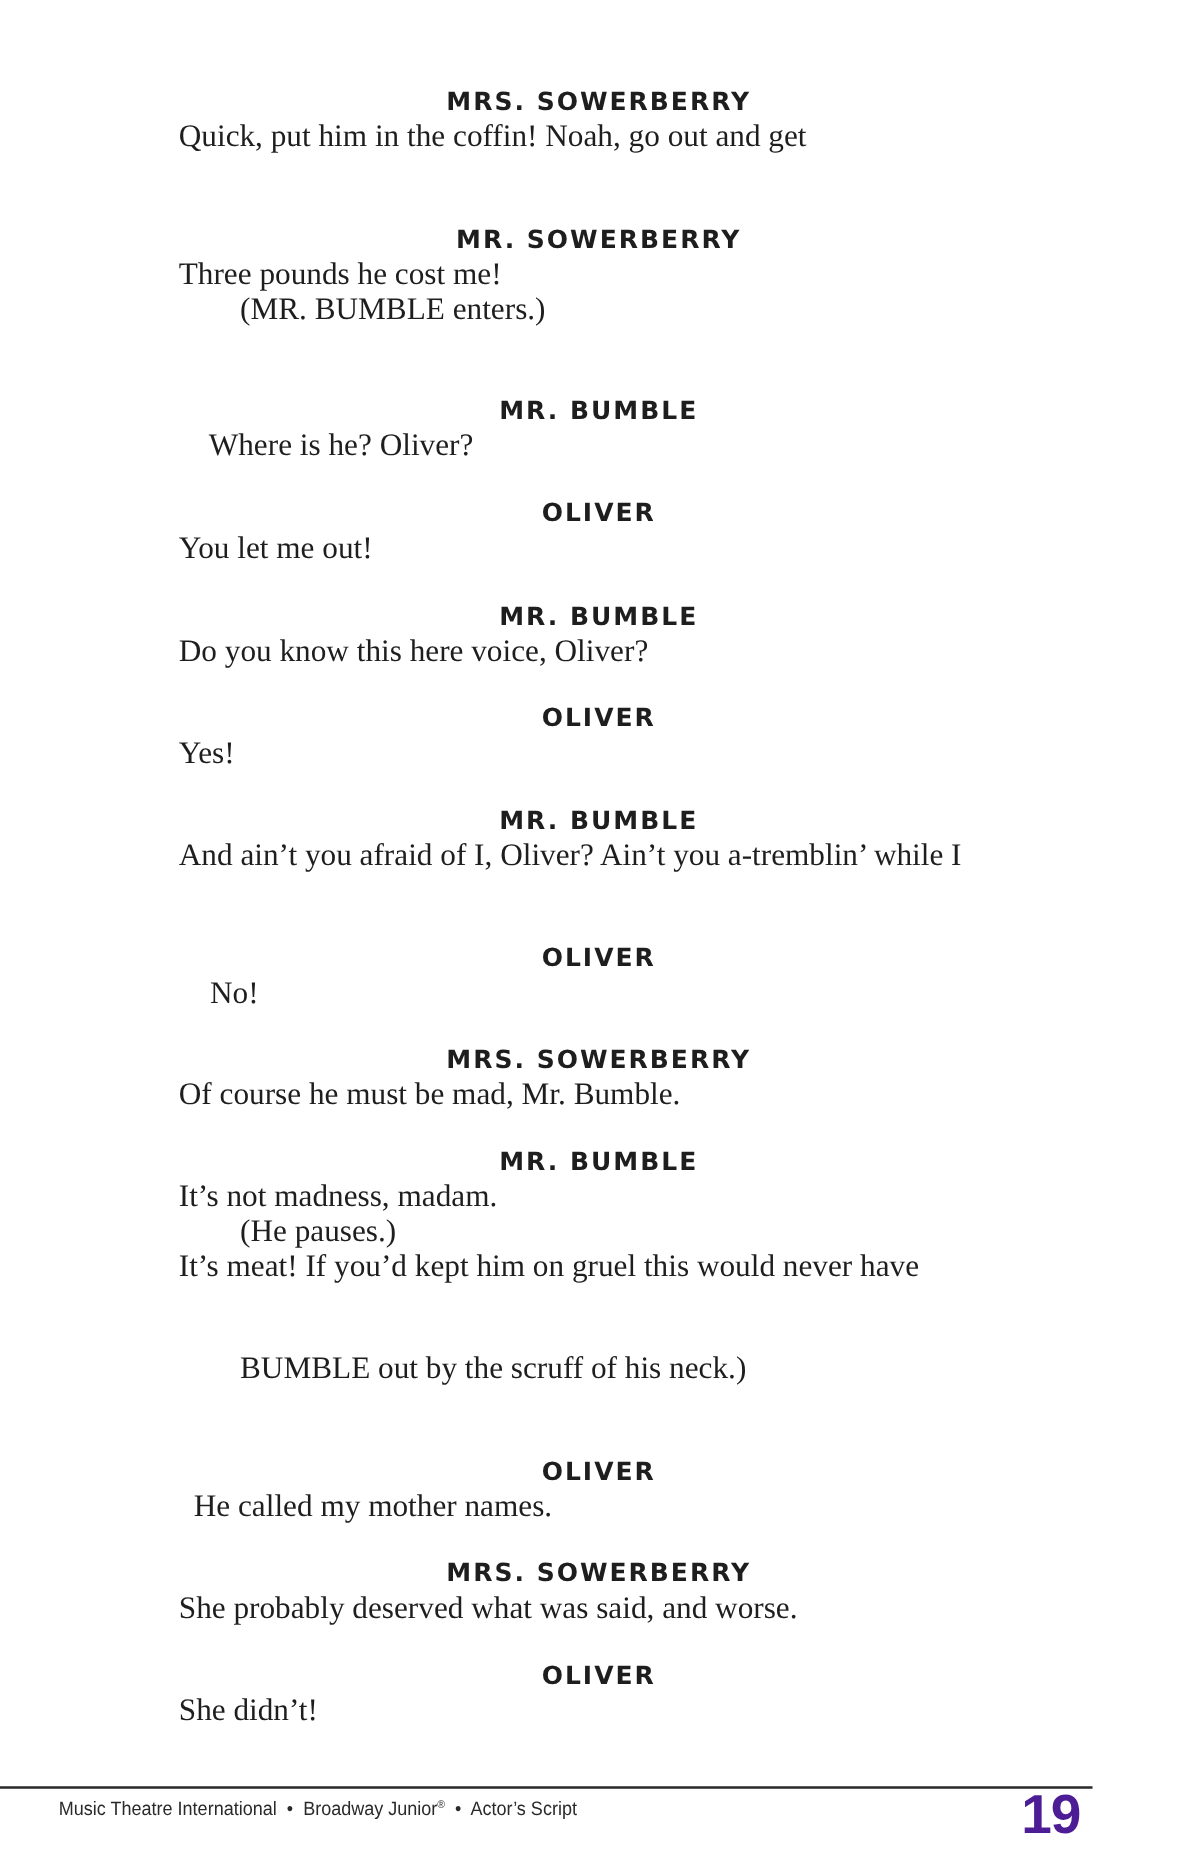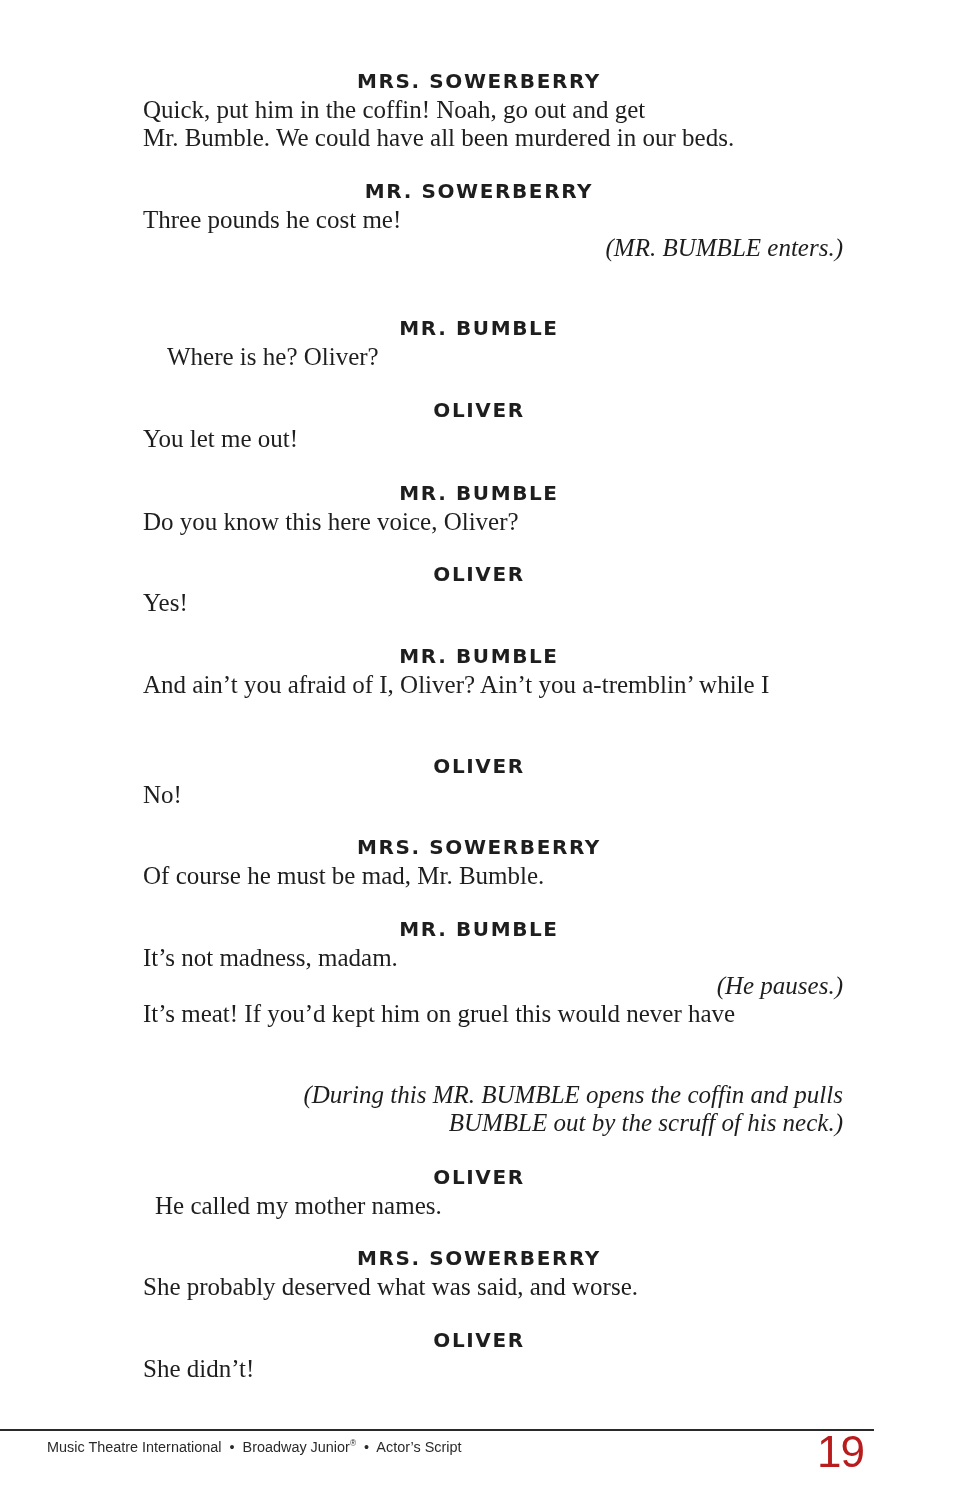--- a/index.html
+++ b/index.html
@@ -8,43 +8,42 @@
   .block { position: absolute; left: 143px; width: 700px; }
   .speaker {
     font-family: "DejaVu Sans", sans-serif; font-weight: bold;
     font-size: 20px; line-height: 26px; letter-spacing: 1.6px;
     text-align: center; width: 672px; margin-left: 0; color: #1e1e1e;
   }
   .line {
     font-family: "Liberation Serif", serif; font-size: 25px; line-height: 28px;
     white-space: nowrap; color: #1e1e1e;
   }
-  .line.dir { font-style: italic; padding-left: 49px; text-align: right; }
+  .line.dir { padding-left: 49px; }
   .rule { position: absolute; left: 0; top: 1429px; width: 874px; height: 2px; background: #2a2a2a; }
   .footer-text {
     position: absolute; left: 47px; top: 1438px;
     font-family: "Liberation Sans", sans-serif; font-size: 15.5px; color: #2a2a2a;
     transform: scaleX(0.93); transform-origin: left center; white-space: nowrap;
   }
   .footer-text sup { font-size: 9px; vertical-align: 6px; }
   .page-num {
     position: absolute; left: 812px; top: 1427px; width: 52px; text-align: right;
-    font-family: "Liberation Sans", sans-serif; font-weight: normal; font-size: 44px; line-height: 50px;
-    color: #b91c1c; letter-spacing: -1px;
+    font-family: "Liberation Sans", sans-serif; font-weight: bold; font-size: 44px; line-height: 50px;
+    color: #4c1d95; letter-spacing: -1px;
   }
 </style>
 </head>
 <body>
 
 <div class="page">
   <div id="blocks">
       <div class="block speaker" style="top: 68px;">MRS. SOWERBERRY</div>
       <div class="block" style="top: 96px;">
         <div class="line">Quick, put him in the coffin! Noah, go out and get</div>
-        <div class="line">Mr. Bumble. We could have all been murdered in our beds.</div>
       </div>
       <div class="block speaker" style="top: 178px;">MR. SOWERBERRY</div>
       <div class="block" style="top: 206px;">
         <div class="line">Three pounds he cost me!</div>
         <div class="line dir">(MR. BUMBLE enters.)</div>
       </div>
       <div class="block speaker" style="top: 315px;">MR. BUMBLE</div>
       <div class="block" style="top: 343px; margin-left: 24px;">
         <div class="line">Where is he? Oliver?</div>
       </div>
@@ -58,35 +57,34 @@
       </div>
       <div class="block speaker" style="top: 561px;">OLIVER</div>
       <div class="block" style="top: 589px;">
         <div class="line">Yes!</div>
       </div>
       <div class="block speaker" style="top: 643px;">MR. BUMBLE</div>
       <div class="block" style="top: 671px;">
         <div class="line">And ain’t you afraid of I, Oliver? Ain’t you a-tremblin’ while I</div>
       </div>
       <div class="block speaker" style="top: 753px;">OLIVER</div>
-      <div class="block" style="top: 781px;">
+      <div class="block" style="top: 781px; margin-left: 25px;">
         <div class="line">No!</div>
       </div>
       <div class="block speaker" style="top: 834px;">MRS. SOWERBERRY</div>
       <div class="block" style="top: 862px;">
         <div class="line">Of course he must be mad, Mr. Bumble.</div>
       </div>
       <div class="block speaker" style="top: 916px;">MR. BUMBLE</div>
       <div class="block" style="top: 944px;">
         <div class="line">It’s not madness, madam.</div>
         <div class="line dir">(He pauses.)</div>
         <div class="line">It’s meat! If you’d kept him on gruel this would never have</div>
       </div>
       <div class="block" style="top: 1081px;">
-        <div class="line dir">(During this MR. BUMBLE opens the coffin and pulls</div>
         <div class="line dir">BUMBLE out by the scruff of his neck.)</div>
       </div>
       <div class="block speaker" style="top: 1164px;">OLIVER</div>
       <div class="block" style="top: 1192px; margin-left: 12px;">
         <div class="line">He called my mother names.</div>
       </div>
       <div class="block speaker" style="top: 1245px;">MRS. SOWERBERRY</div>
       <div class="block" style="top: 1273px;">
         <div class="line">She probably deserved what was said, and worse.</div>
       </div>

